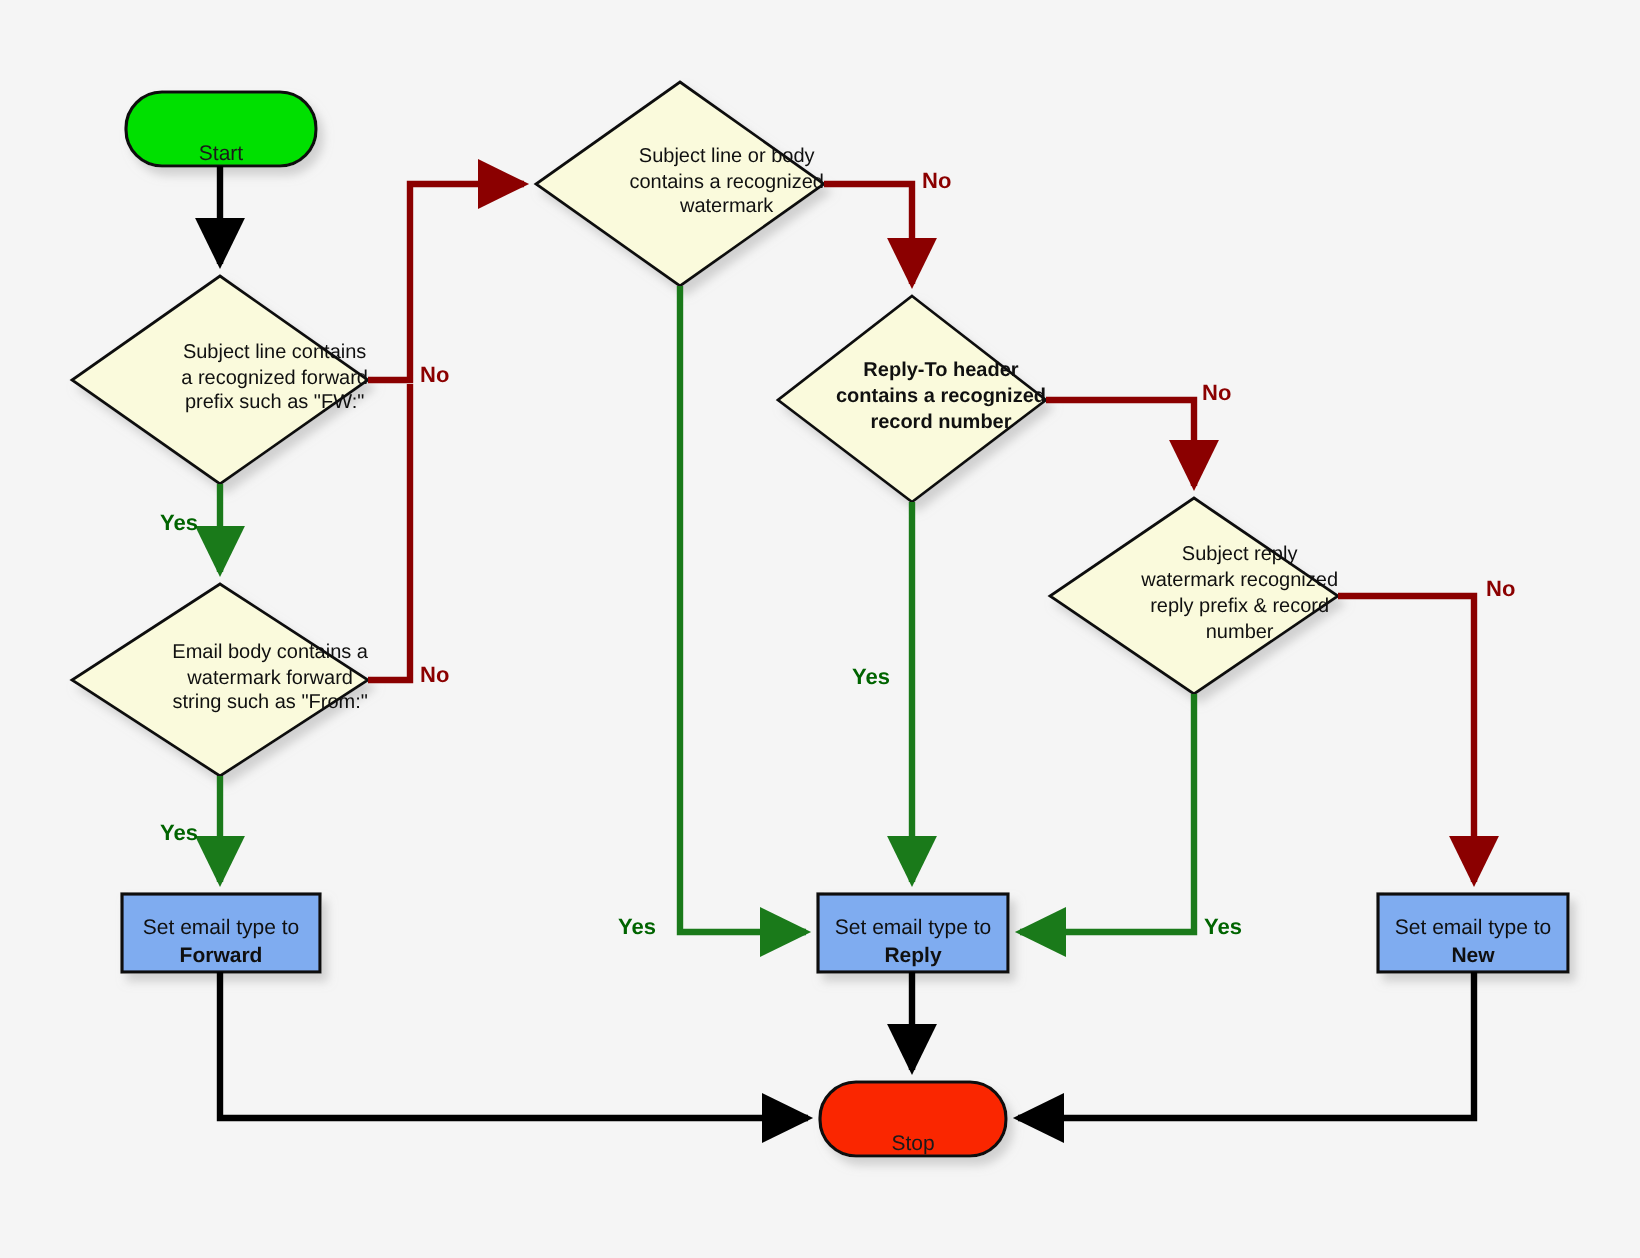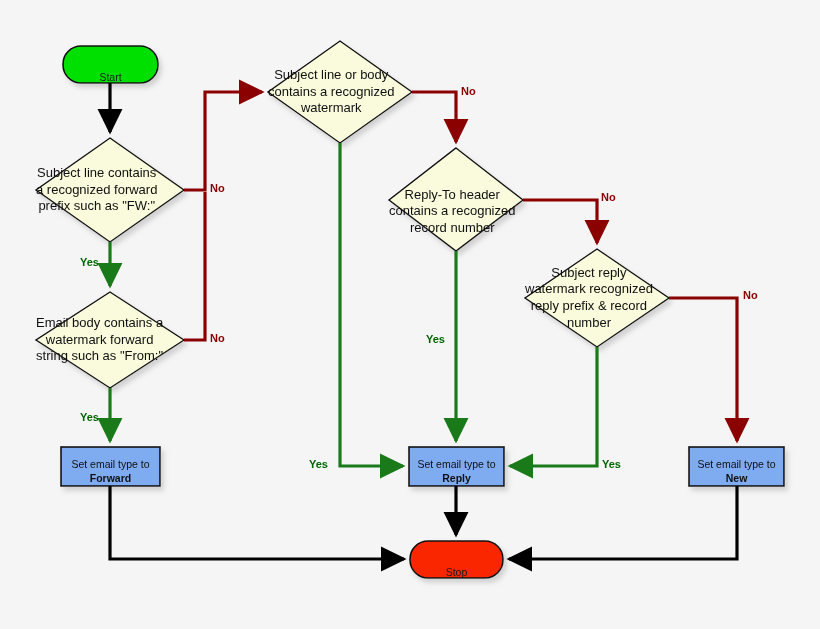--- a/index.html
+++ b/index.html
@@ -6,22 +6,22 @@
   body{background:#f5f5f5;font-family:"Liberation Sans",sans-serif;}
   #stage{position:relative;width:820px;height:629px;background:#f5f5f5;overflow:hidden;}
   svg#wires{position:absolute;left:0;top:0;width:820px;height:629px;}
   .node{position:absolute;box-sizing:border-box;display:flex;align-items:flex-end;justify-content:center;text-align:center;}
   .term{border:1.6px solid #101010;border-radius:22px;}
   .term-label{font-size:10.5px;color:#1a1a1a;line-height:1.15;}
   .proc-label{font-size:10.5px;color:#101010;line-height:1.32;}
   .proc-label b{font-weight:bold;}
   .dia-wrap{position:absolute;}
   .dia-txt{position:absolute;left:0;top:0;width:100%;height:100%;
-    display:flex;align-items:center;justify-content:flex-start;text-align:center;
-    font-size:13px;color:#101010;line-height:1.28;}
+    display:flex;align-items:center;justify-content:flex-end;text-align:center;
+    font-size:10px;color:#101010;line-height:1.28;}
   .edge-label{position:absolute;font-size:11px;font-weight:bold;line-height:1;white-space:nowrap;}
   .lbl-no{color:#8B0000;}
   .lbl-yes{color:#006400;}
 </style>
 </head>
 <body>
 
 <div id="stage">
 
   <svg id="wires" viewBox="0 0 820 629">
@@ -115,21 +115,21 @@
   <div class="dia-wrap" style="left:268px;top:41px;width:144px;height:102px;">
     <div class="dia-txt">
       <div>
         <div>Subject line or body</div>
         <div>contains a recognized</div>
         <div>watermark</div>
       </div>
     </div>
   </div>
 
-  <div class="dia-wrap" style="left:389px;top:160px;width:134px;height:103px;">
+  <div class="dia-wrap" style="left:389px;top:148px;width:134px;height:103px;font-weight:bold;">
     <div class="dia-txt">
       <div>
         <div>Reply-To header</div>
         <div>contains a recognized</div>
         <div>record number</div>
       </div>
     </div>
   </div>
 
   <div class="dia-wrap" style="left:525px;top:249px;width:144px;height:98px;">

